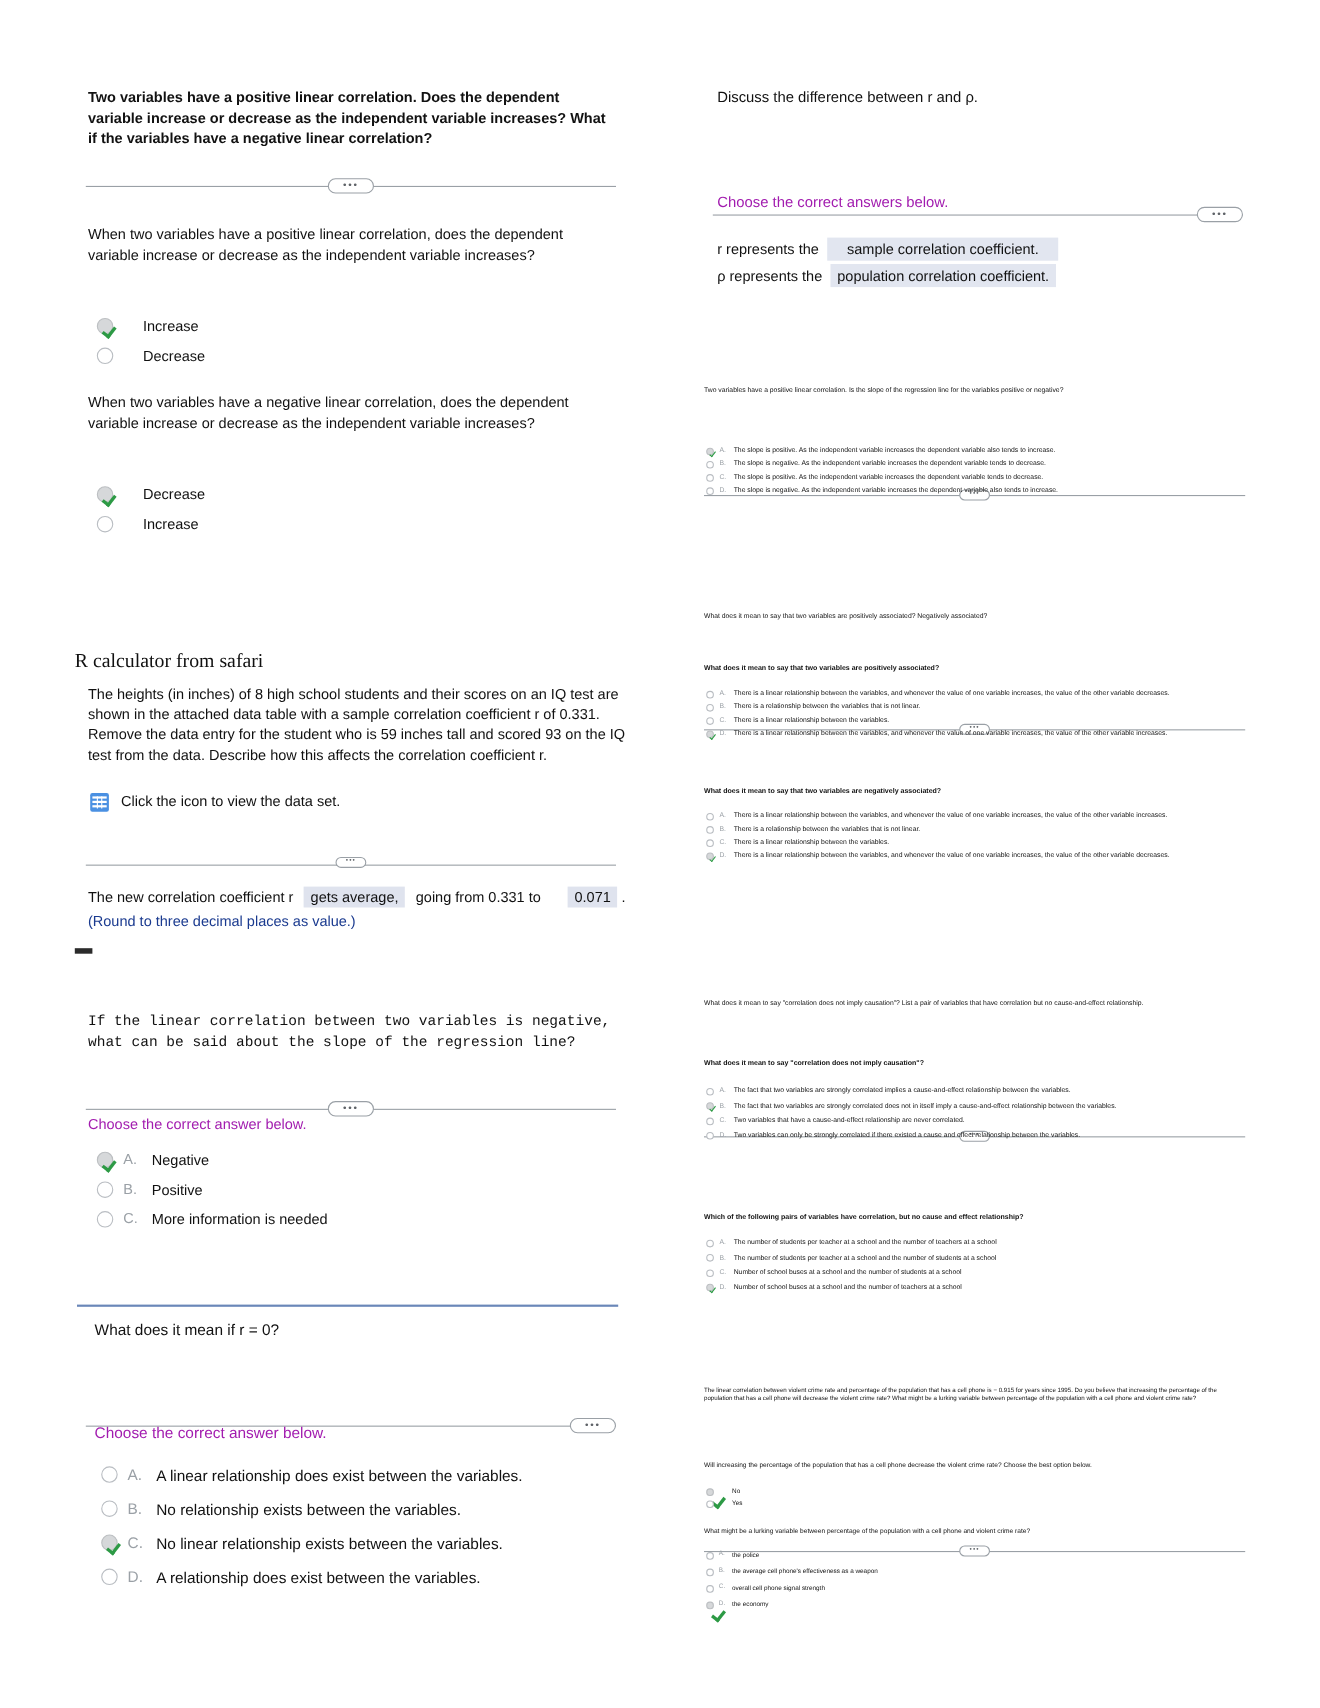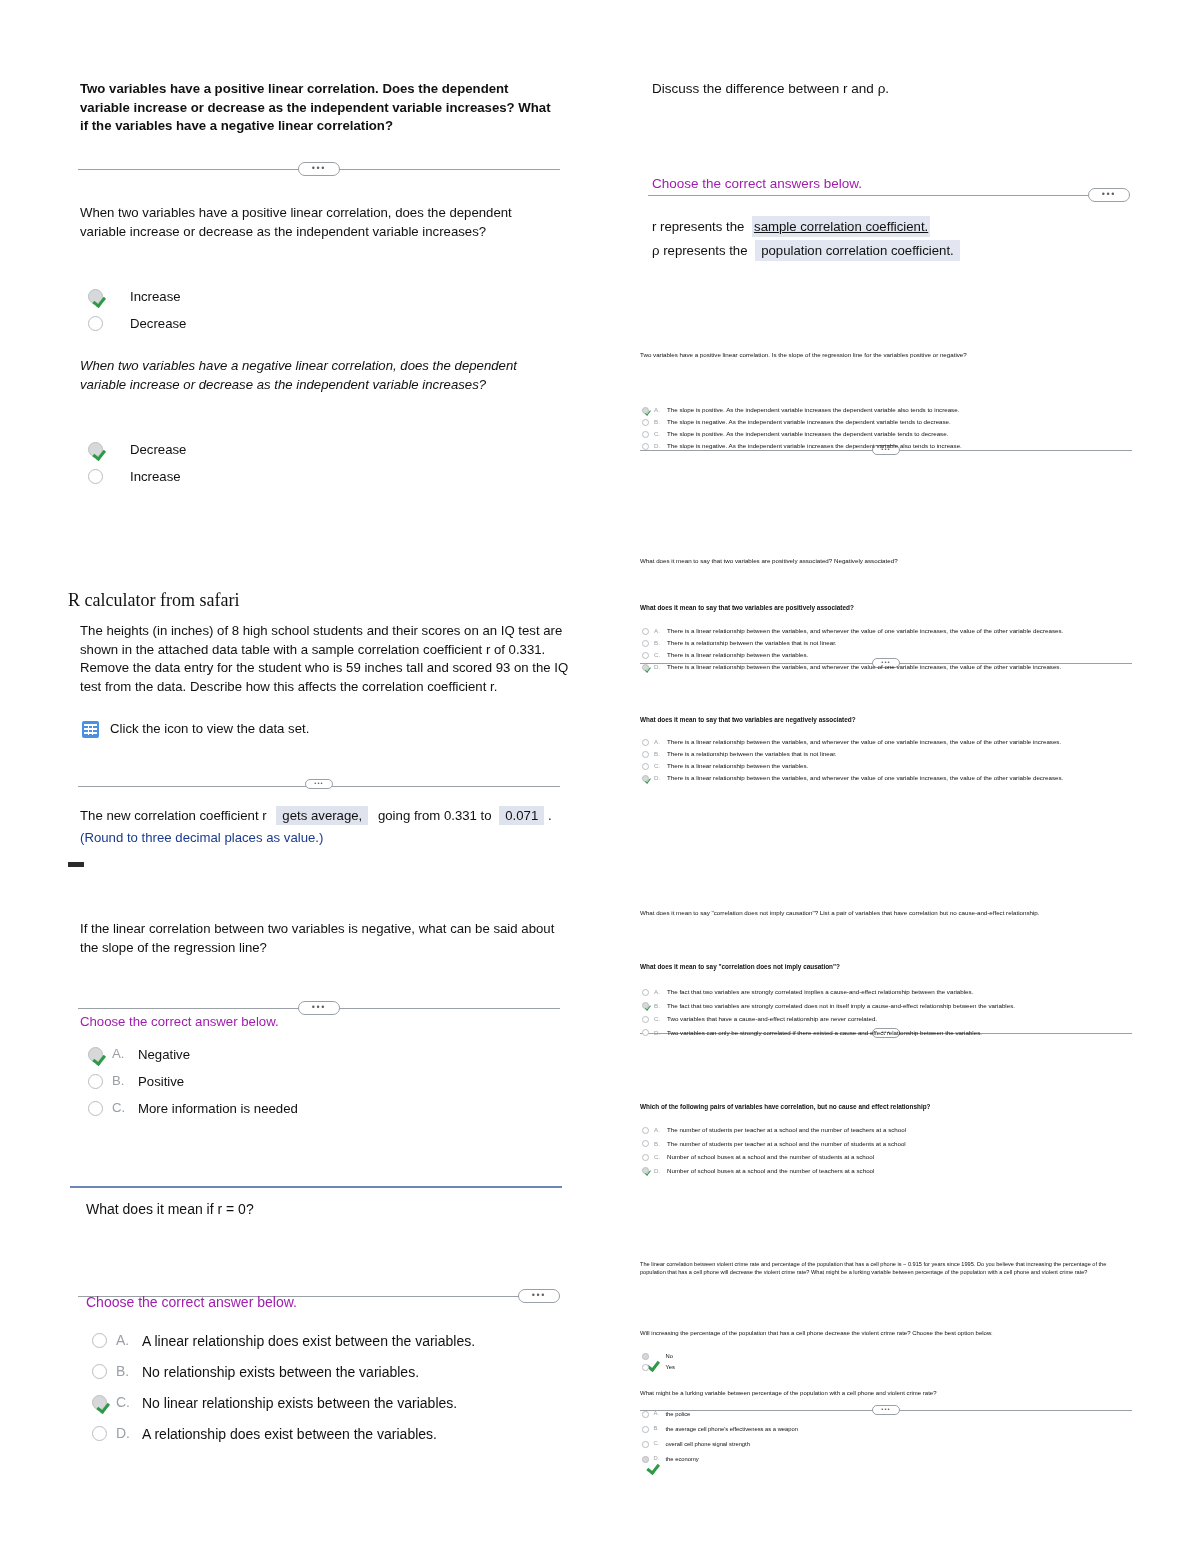--- a/index.html
+++ b/index.html
@@ -92,21 +92,21 @@
   <div class="opt">
     <span class="radio sel"></span>
     <span class="opt-text" style="margin-left:27px;">Increase</span>
   </div>
   <div class="opt">
     <span class="radio"></span>
     <span class="opt-text" style="margin-left:27px;">Decrease</span>
   </div>
 </div>
 
-<div class="block qtext" style="left:80px;top:357px;width:478px;font-style:italic;">When two variables have a negative linear correlation, does the dependent variable increase or decrease as the independent variable increases?</div>
+<div class="block qtext" style="left:80px;top:357px;width:478px;">When two variables have a negative linear correlation, does the dependent variable increase or decrease as the independent variable increases?</div>
 
 <div class="block" style="left:88px;top:441px;width:400px;">
   <div class="opt">
     <span class="radio sel"></span>
     <span class="opt-text" style="margin-left:27px;">Decrease</span>
   </div>
   <div class="opt">
     <span class="radio"></span>
     <span class="opt-text" style="margin-left:27px;">Increase</span>
   </div>
@@ -132,29 +132,29 @@
   <div class="pill center sm">
     <span class="dots">•••</span>
   </div>
 </div>
 
 <div class="block" style="left:80px;top:805px;width:500px;">
   <div class="ans-line">
     <span>The new correlation coefficient r</span>
     <span class="ans-val" style="margin:0 6px;">gets average,</span>
     <span>going from 0.331 to</span>
-    <span class="ans-val" style="margin-left:4px;">0.071</span>
+    <span class="ans-val" style="margin-left:21px;">0.071</span>
     <span>.</span>
   </div>
   <div class="qtext note-blue">(Round to three decimal places as value.)</div>
 </div>
 
 <div class="block dash" style="left:68px;top:862px;"></div>
 
-<div class="block qtext" style="left:80px;top:920px;width:490px;">If the linear correlation between two variables is negative, what can be said about the slope of the regression line?</div>
+<div class="block qtext" style="left:80px;top:920px;width:490px;font-family:Liberation Mono, monospace;">If the linear correlation between two variables is negative, what can be said about the slope of the regression line?</div>
 
 <div class="block divider" style="left:78px;top:973px;width:482px;">
   <div class="line"></div>
   <div class="pill center">
     <span class="dots">•••</span>
   </div>
 </div>
 
 <div class="block prompt" style="left:80px;top:1014px;width:478px;">Choose the correct answer below.</div>
 
@@ -219,21 +219,21 @@
   <div class="pill right">
     <span class="dots">•••</span>
   </div>
 </div>
 
 <div class="block prompt" style="left:652px;top:176px;width:470px;font-size:13.5px;">Choose the correct answers below.</div>
 
 <div class="block" style="left:652px;top:216px;width:470px;">
   <div class="ans-line">
     <span>r represents the</span>
-    <span class="hl-blue" style="padding:3px 2px;margin-left:4px;text-decoration:underline;">sample correlation coefficient.</span>
+    <span class="hl-blue" style="padding:3px 18px;margin-left:4px;">sample correlation coefficient.</span>
   </div>
   <div class="ans-line">
     <span>ρ represents the</span>
     <span class="hl-blue" style="padding:3px 6px;margin-left:4px;">population correlation coefficient.</span>
   </div>
 </div>
 
 <div class="block qtext-sm" style="left:640px;top:350px;width:492px;">Two variables have a positive linear correlation. Is the slope of the regression line for the variables positive or negative?</div>
 
 <div class="block divider sm" style="left:640px;top:375px;width:492px;">

